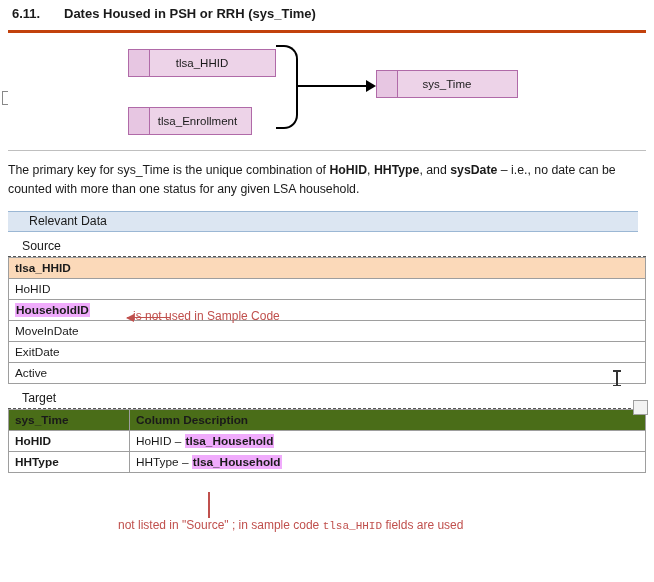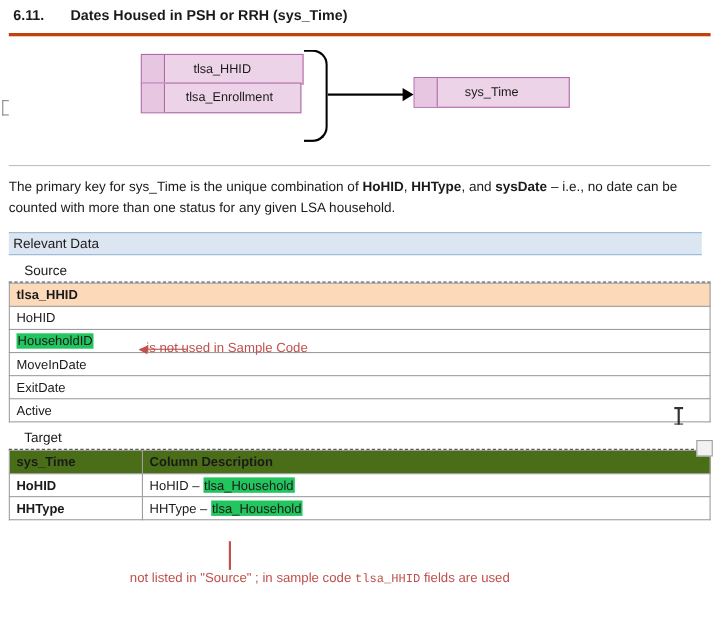--- a/index.html
+++ b/index.html
@@ -61,21 +61,21 @@
   .dg-box .tab {
     position: absolute;
     left: 0;
     top: 0;
     bottom: 0;
     width: 20px;
     border-right: 1px solid #b06aa8;
     background: #e7c6e2;
   }
   #dg-hhid  { left: 120px; top: 10px;  width: 148px; }
-  #dg-enr   { left: 120px; top: 36px;  width: 146px; padding-left: 15px; }
+  #dg-enr   { left: 120px; top: 68px;  width: 124px; padding-left: 15px; }
   #dg-sys   { left: 368px; top: 31px;  width: 142px; }
 
   .brace {
     position: absolute;
     left: 268px;
     top: 6px;
     width: 22px;
     height: 84px;
     border: 2px solid #000;
     border-left: none;
@@ -126,21 +126,21 @@
   .para b { font-weight: bold; }
 
   
   .section-bar {
     margin: 12px 16px 0 8px;
     background: #dce6f2;
     border-top: 1px solid #9bb7d4;
     border-bottom: 1px solid #9bb7d4;
     height: 19px;
     line-height: 19px;
-    padding-left: 4px;
+    padding-left: 21px;
     font-size: 12.3px;
     color: #1a1a1a;
   }
 
   .sub-label {
     margin: 7px 8px 0 22px;
     font-size: 12.3px;
     color: #1a1a1a;
   }
   .dash-rule {
@@ -160,22 +160,23 @@
     border: 1px solid #9e9e9e;
     padding: 2px 6px;
     height: 16px;
     color: #1a1a1a;
   }
   .src-head td {
     background: #fbd9b9;
     font-weight: bold;
   }
   .hl-yellow {
-    background: #22c55e;
+    background: #f0abfc;
     padding: 0 1px;
+    font-weight: bold;
   }
 
   .tgt-head td {
     background: #4a6d18;
     color: #ffffff;
     font-weight: bold;
   }
   .col-a { width: 108px; }
 
   

